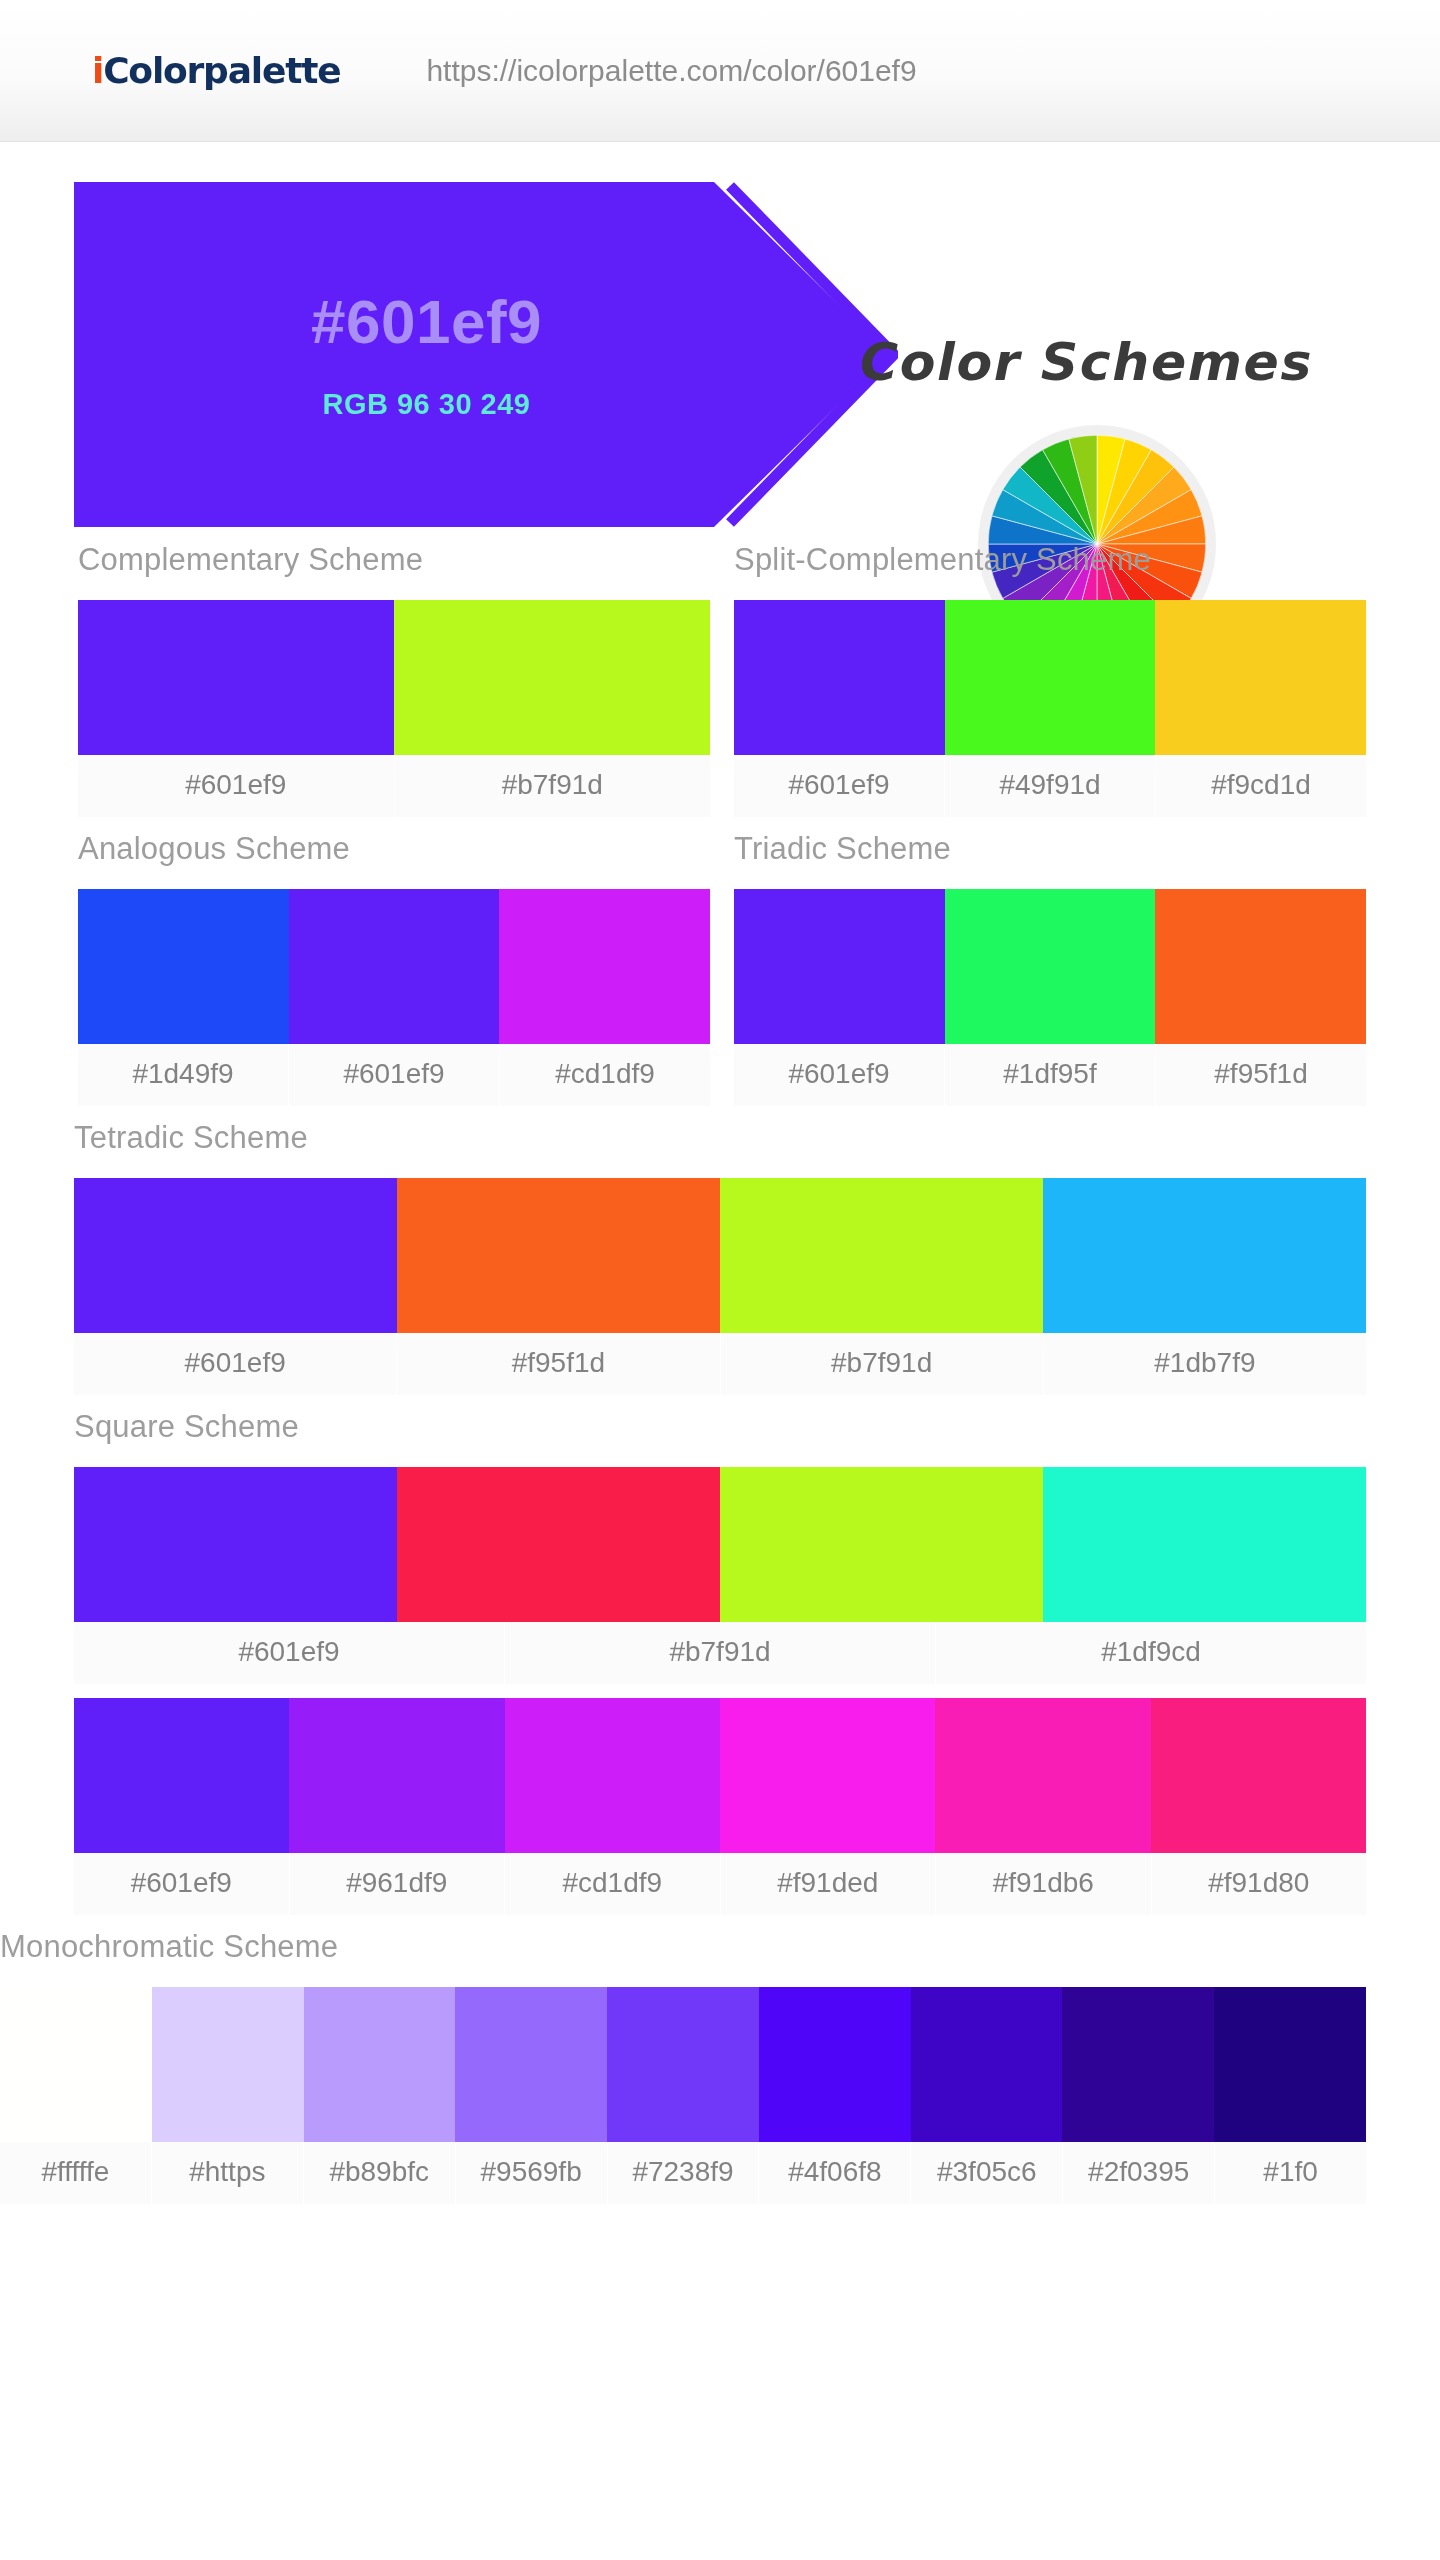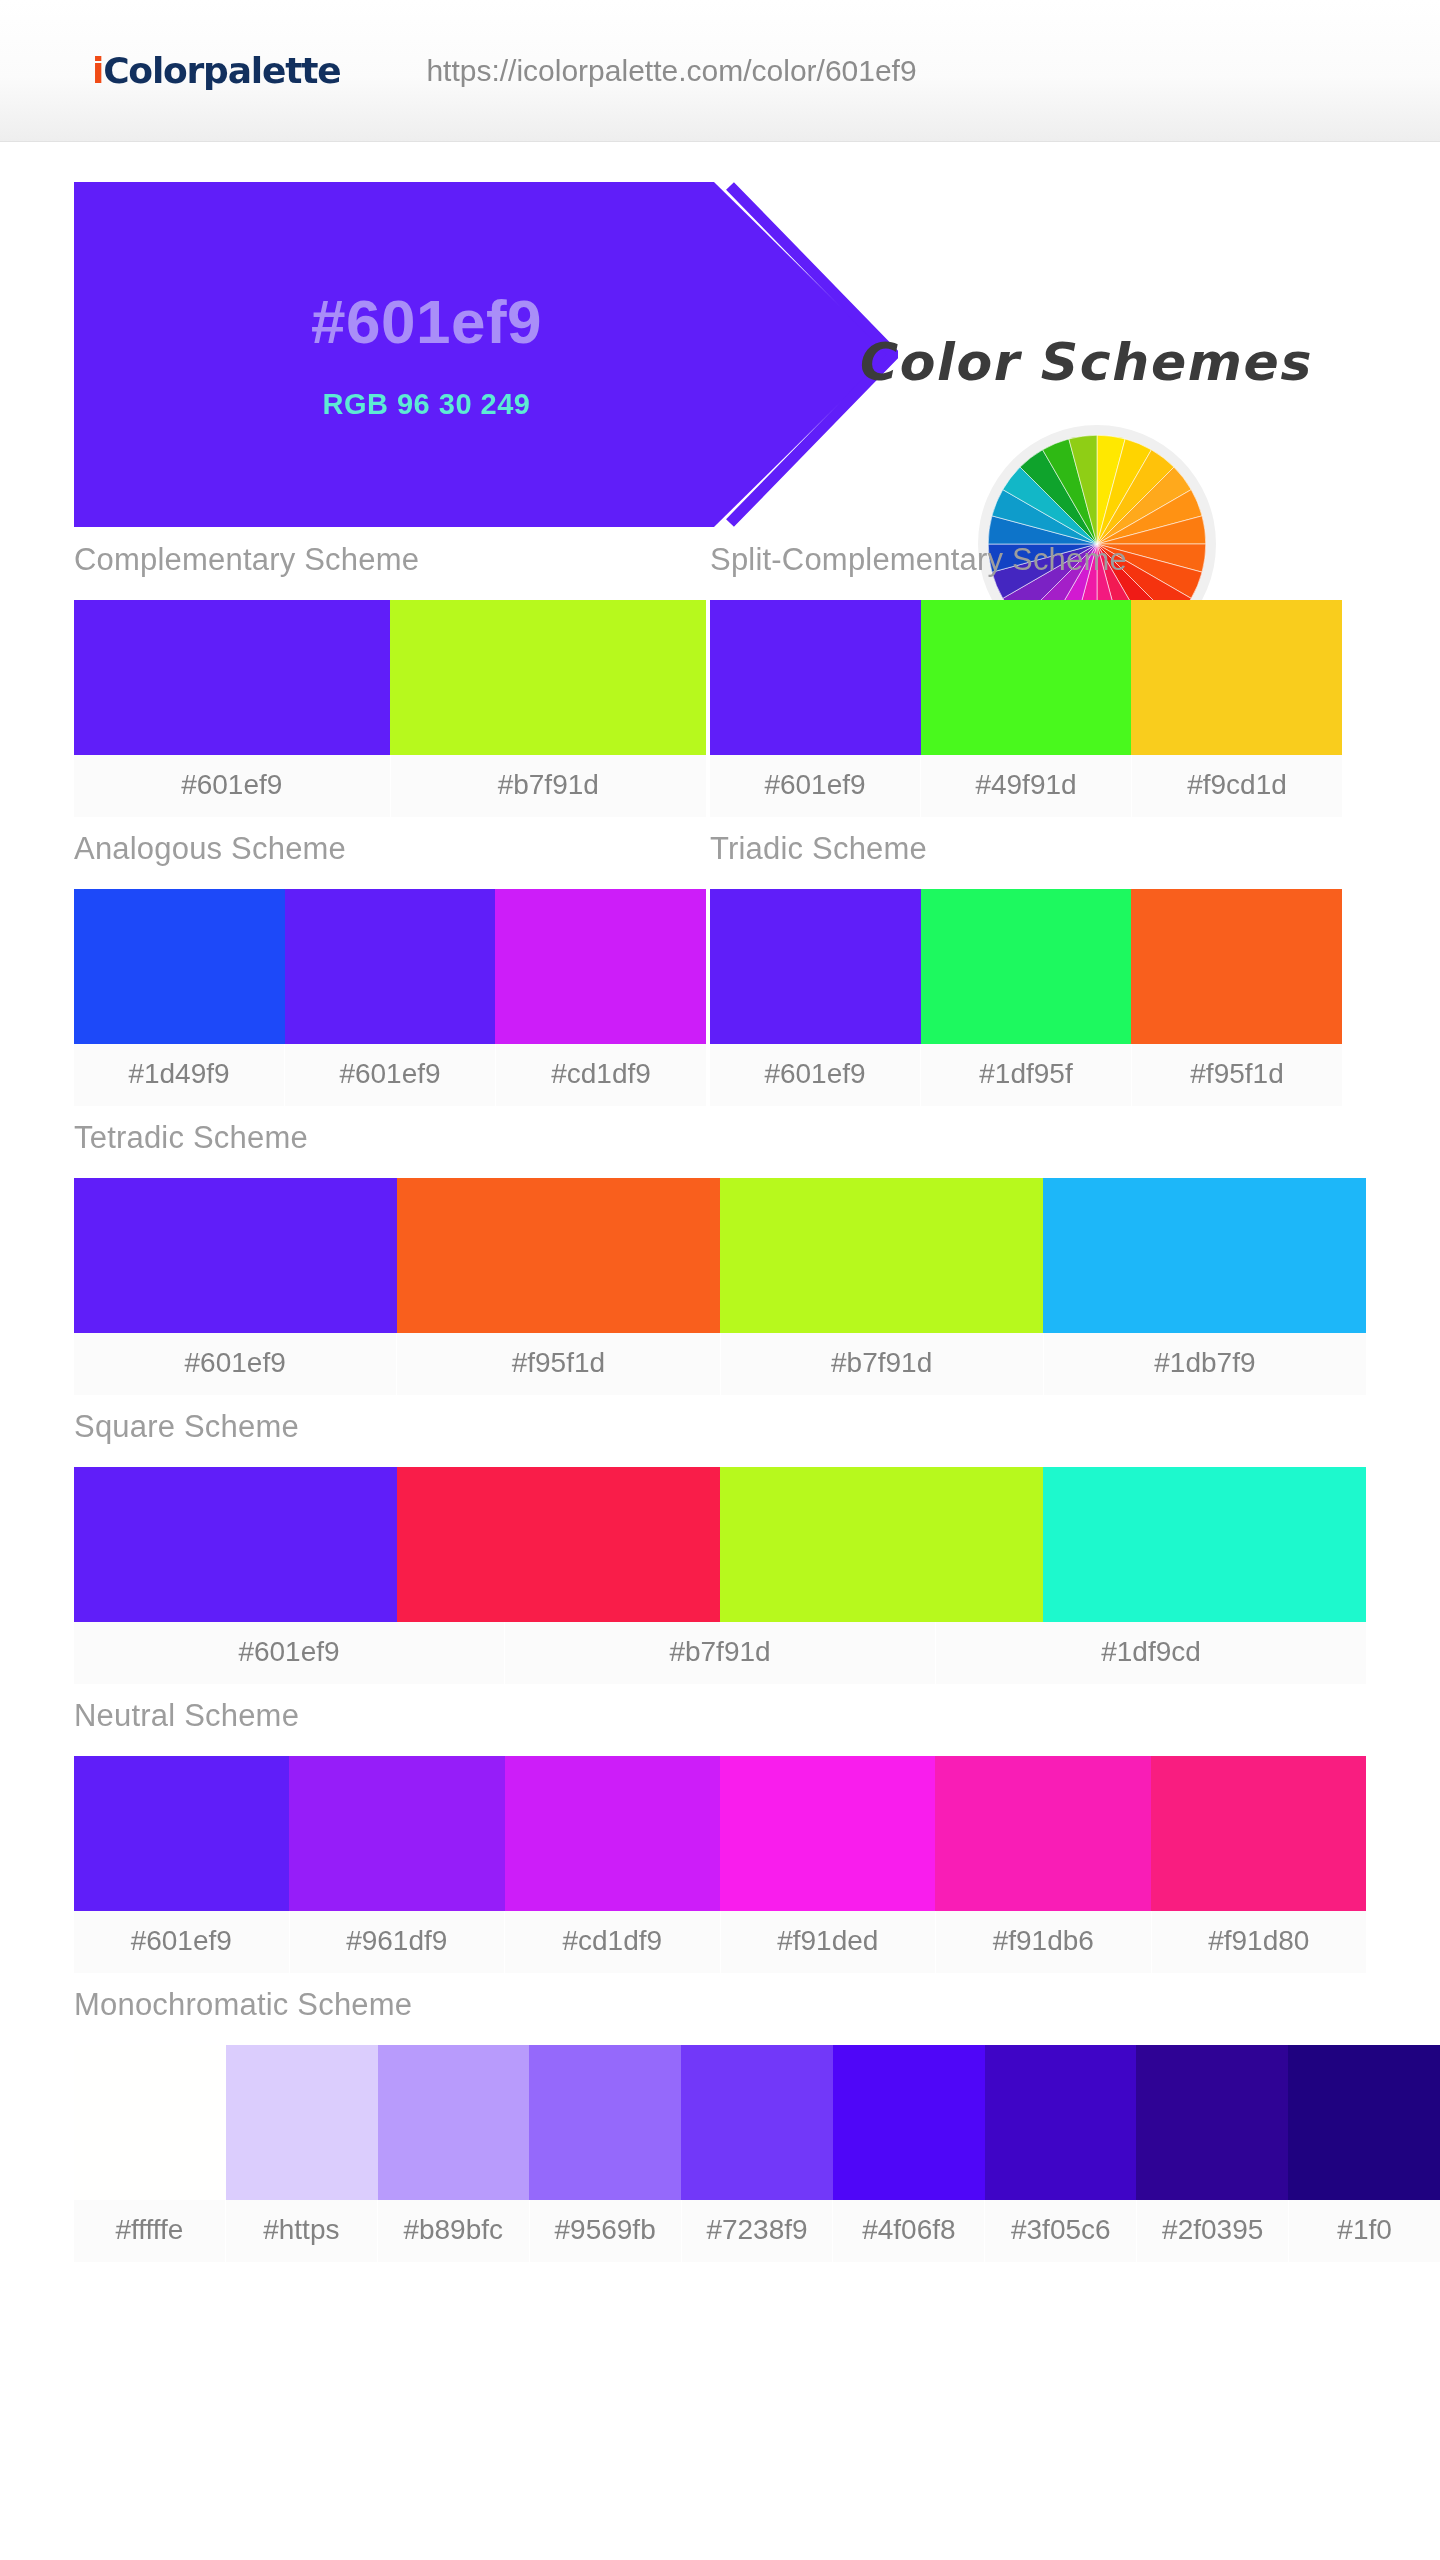--- a/index.html
+++ b/index.html
@@ -125,22 +125,23 @@
   }
 
   
   .sections {
     position: relative;
     padding: 0 74px;
   }
 
   .row {
     display: flex;
-    gap: 4px;
+    gap: 24px;
     margin-bottom: 14px;
+    justify-content: flex-end;
   }
 
   .scheme {
     display: flex;
     flex-direction: column;
   }
 
   .scheme-title {
     font-size: 31px;
     color: #9d9d9d;
@@ -330,21 +331,20 @@
         <div class="label-strip">
             <div class="hex-label">#601ef9</div>
             <div class="hex-label">#b7f91d</div>
             <div class="hex-label">#1df9cd</div>
           </div>
       </div>
     </div>
 
     <div class="row">
       <div class="scheme w-full">
-        <div class="scheme-title">Neutral Scheme</div>
         <div class="swatch-strip">
             <div class="swatch" style="background: rgb(96, 30, 249);"></div>
             <div class="swatch" style="background: rgb(150, 29, 249);"></div>
             <div class="swatch" style="background: rgb(205, 29, 249);"></div>
             <div class="swatch" style="background: rgb(249, 29, 237);"></div>
             <div class="swatch" style="background: rgb(249, 29, 182);"></div>
             <div class="swatch" style="background: rgb(249, 29, 128);"></div>
           </div>
         <div class="label-strip">
             <div class="hex-label">#601ef9</div>

